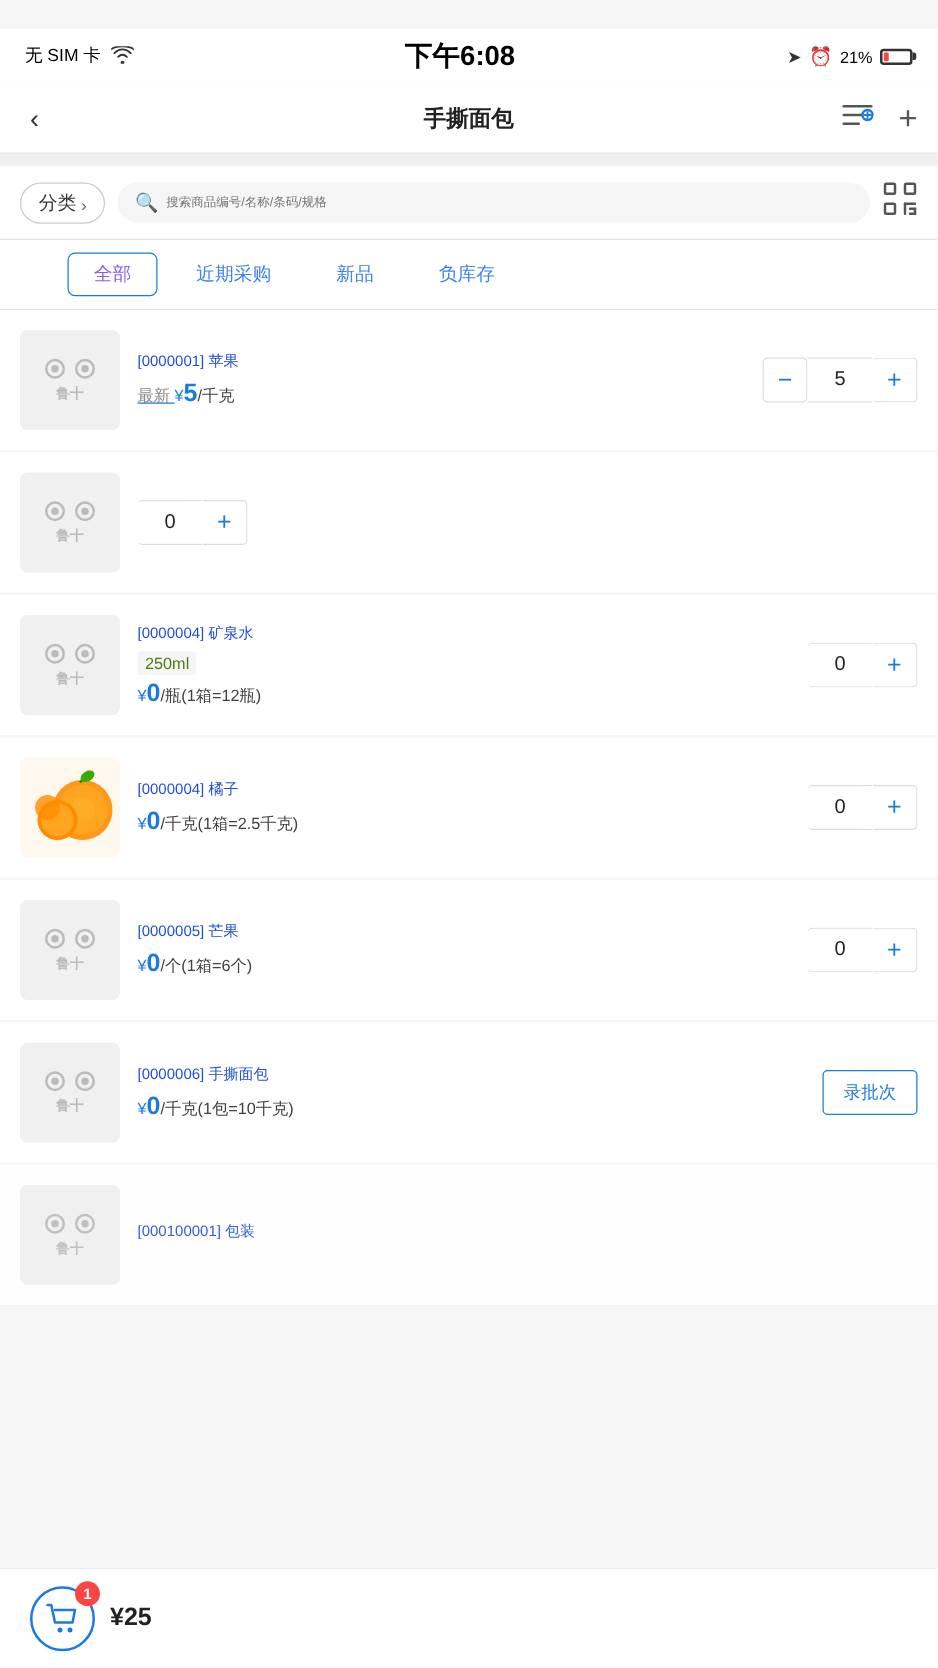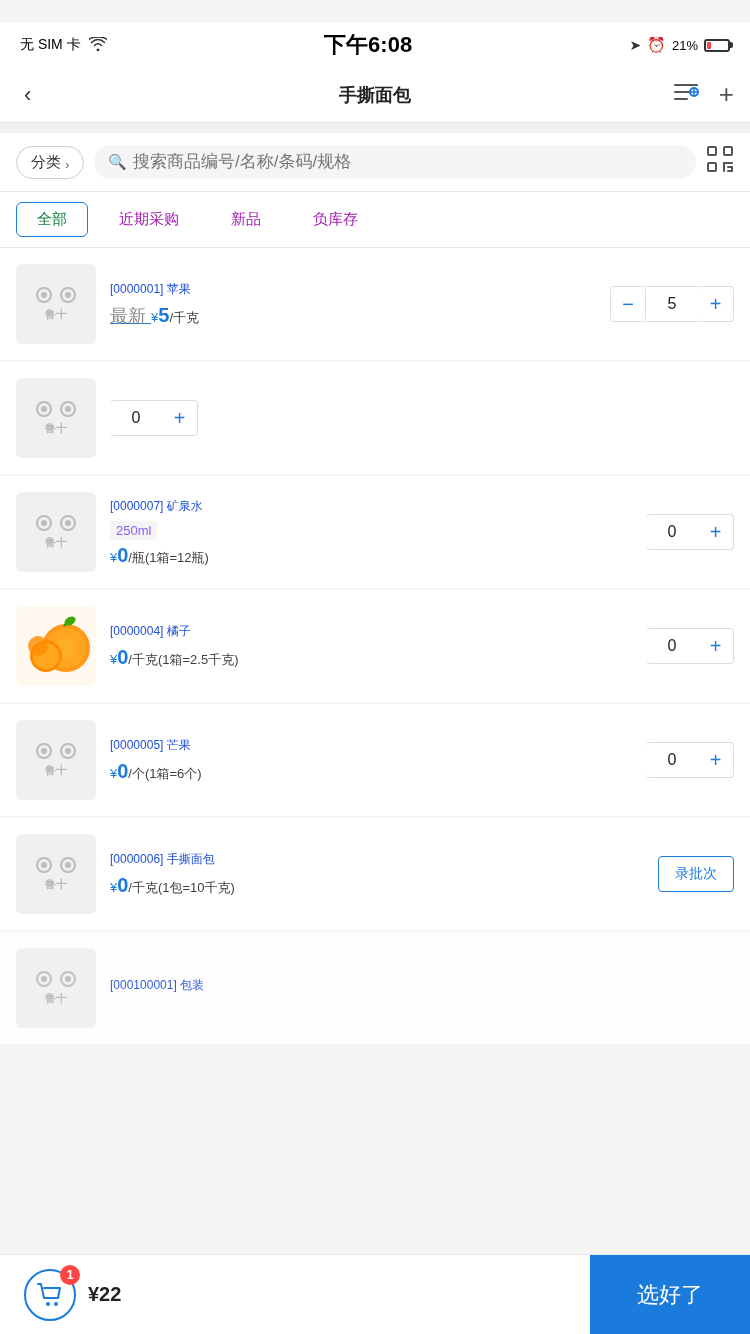--- a/index.html
+++ b/index.html
@@ -79,46 +79,47 @@
       font-size: 15px; color: #333; cursor: pointer;
       white-space: nowrap; background: #fff;
     }
     .search-box {
       flex: 1; display: flex; align-items: center;
       background: #f5f5f5; border-radius: 20px;
       padding: 7px 14px; gap: 6px;
     }
     .search-icon { color: #999; font-size: 15px; }
     .search-input {
-      border: none; background: transparent; font-size: 17px; color: #0369a1;
+      border: none; background: transparent; font-size: 10px; color: #0369a1;
       outline: none; flex: 1;
     }
     .scan-icon { font-size: 22px; color: #555; cursor: pointer; }
 
     
     .tab-row {
       background: #fff;
       display: flex;
       padding: 10px 16px;
       gap: 10px;
       border-bottom: 1px solid #e5e5e5;
     }
     .tab-btn {
       padding: 7px 20px;
       border-radius: 6px;
       font-size: 15px;
       cursor: pointer;
       border: 1px solid transparent;
       background: #fff;
-      color: #a21caf;
+      color: #3b82f6;
     }
     .tab-btn.active {
       border-color: #1a7bdd;
-      color: #15803d;
-      background: #fff;
+      color: #8b5cf6;
+      background: #fff;
+      margin-left: 38px;
     }
 
     
     .product-list { background: #f5f5f5; }
 
     .product-item {
       background: #fff;
       display: flex;
       align-items: center;
       padding: 16px;
@@ -142,28 +143,28 @@
     .owl-eye {
       width: 16px; height: 16px; border-radius: 50%;
       border: 2px solid #bbb;
       display: flex; align-items: center; justify-content: center;
     }
     .owl-eye::after { content: ''; width: 6px; height: 6px; border-radius: 50%; background: #bbb; }
     .owl-text { font-size: 11px; color: #bbb; font-weight: 700; }
 
     .product-info { flex: 1; min-width: 0; }
     .product-name { font-size: 12px; color: #1d4ed8; margin-bottom: 6px; }
-    .product-spec { font-size: 13px; color: #8b5cf6; margin-bottom: 4px; background: #f5f5f5; display: inline-block; padding: 2px 6px; border-radius: 3px; }
+    .product-spec { font-size: 13px; color: #4d7c0f; margin-bottom: 4px; background: #f5f5f5; display: inline-block; padding: 2px 6px; border-radius: 3px; }
     .product-price {
       font-size: 14px; color: #333;
     }
     .price-currency { color: #1a7bdd; font-size: 13px; }
     .price-value { color: #1a7bdd; font-size: 20px; font-weight: 700; }
     .price-unit { color: #404040; font-size: 13px; }
-    .price-prefix { color: #888; font-size: 18px; }
+    .price-prefix { color: #888; font-size: 13px; }
     .price-latest { text-decoration: underline; text-decoration-color: #1a7bdd; }
 
     
     .qty-control {
       display: flex; align-items: center; gap: 0; flex-shrink: 0;
     }
     .qty-btn {
       width: 36px; height: 36px;
       border: 1px solid #ddd;
       background: #fff;
@@ -356,21 +357,21 @@
     <div class="product-thumb">
       <div class="owl-logo">
         <div class="owl-eyes">
           <div class="owl-eye"></div>
           <div class="owl-eye"></div>
         </div>
         <div class="owl-text">鲁十</div>
       </div>
     </div>
     <div class="product-info">
-      <div class="product-name">[0000007] 矿泉水</div>
+      <div class="product-name">[0000004] 矿泉水</div>
       <div class="product-spec">250ml</div>
       <div class="product-price">
         <span class="price-currency">¥</span><span class="price-value">0</span><span class="price-unit">/瓶(1箱=12瓶)</span>
       </div>
     </div>
     <div class="qty-control">
       <input class="qty-input" type="text" value="0" style="border-radius: 4px 0px 0px 4px; border-right: none;">
       <button class="qty-btn" style="border-left:none;border-radius:0 4px 4px 0;">+</button>
     </div>
   </div>
@@ -464,16 +465,15 @@
 <div class="bottom-bar">
   <div class="cart-area">
     <div class="cart-icon-wrap">
       <span class="cart-badge">1</span>
       <svg width="28" height="26" viewBox="0 0 28 26" fill="none">
         <path d="M2 2h3l3 14h14l2-10H8" stroke="#1a7bdd" stroke-width="2" stroke-linecap="round" stroke-linejoin="round" fill="none"></path>
         <circle cx="12" cy="22" r="2" fill="#1a7bdd"></circle>
         <circle cx="20" cy="22" r="2" fill="#1a7bdd"></circle>
       </svg>
     </div>
-    <span class="cart-total">¥22</span>
-  </div>
-  <button class="confirm-btn">选好了</button>
+    <span class="cart-total">¥25</span>
+  </div>
 </div>
 
 </body></html>

